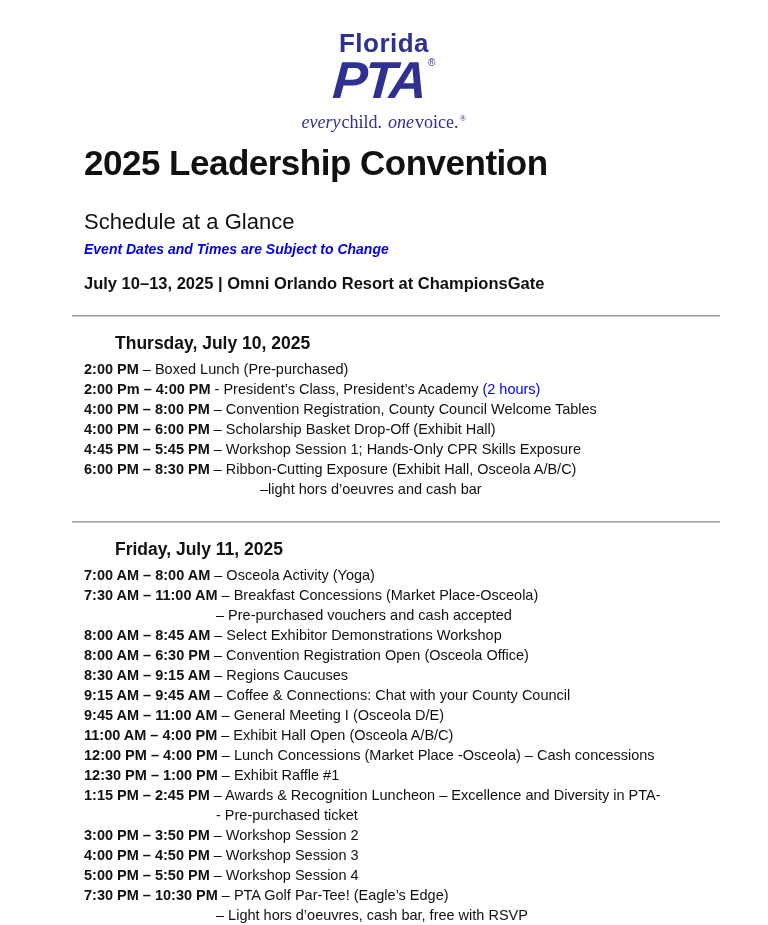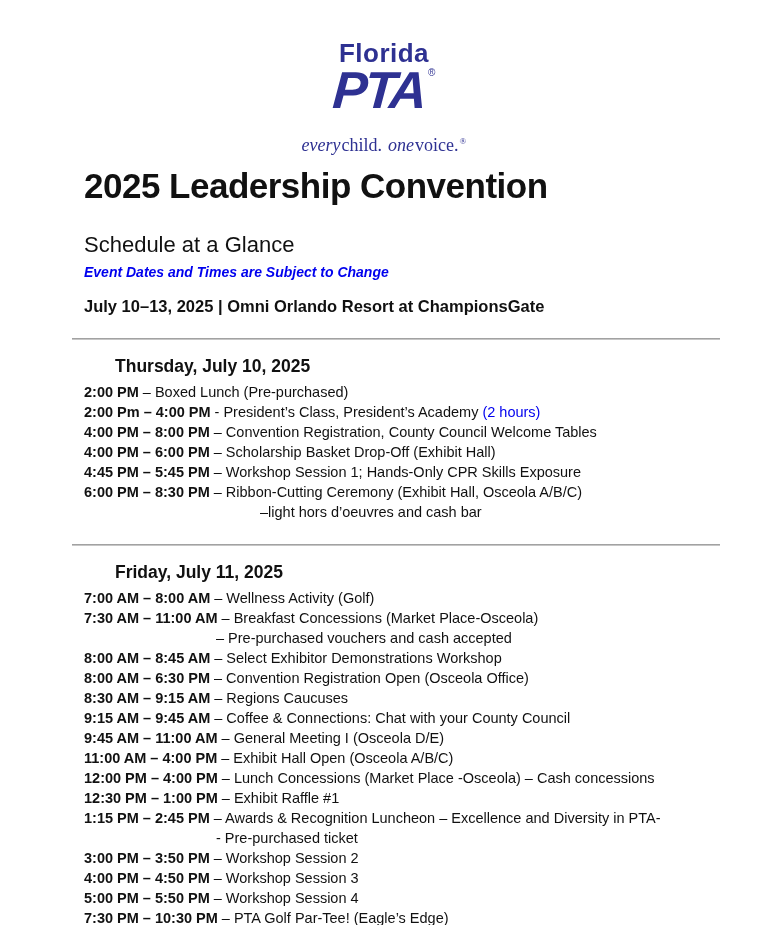--- a/index.html
+++ b/index.html
@@ -9,35 +9,35 @@
     --rule-dark:#8f8f8f;
     --rule-light:#d8d8d8;
   }
   *{margin:0;padding:0;box-sizing:border-box;}
   html,body{background:#ffffff;}
   body{
     width:768px;height:925px;overflow:hidden;
     font-family:"Liberation Sans","DejaVu Sans",sans-serif;
     color:var(--ink);
   }
-  .page{width:768px;height:925px;padding-top:40px;}
+  .page{width:768px;height:925px;padding-top:30px;}
 
   
   .logo-block{display:flex;flex-direction:column;align-items:center;line-height:1;}
   .brand-top{
     color:var(--brand);font-size:26px;font-weight:bold;letter-spacing:.5px;
   }
   .brand-main-row{margin-top:-2px;display:flex;align-items:flex-start;}
   .brand-main{
     color:var(--brand);font-size:52px;font-weight:bold;font-style:italic;
     letter-spacing:-3px;transform:skewX(-4deg);display:inline-block;
   }
   .brand-reg{color:var(--brand);font-size:10px;margin-top:4px;margin-left:4px;}
   .tagline{
-    margin-top:20px;color:var(--brand);
+    margin-top:7px;color:var(--brand);
     font-family:"Liberation Serif","DejaVu Serif",serif;font-size:18px;
     display:flex;align-items:baseline;text-align:center;
   }
   .tg-i{font-style:italic;}
   .tg-b{font-weight:normal;margin-left:1px;}
   .tg-sp{margin-right:6px;}
   .tg-reg{font-size:9px;align-self:flex-start;margin-top:1px;margin-left:1px;}
 
   
   .content{margin-left:84px;width:636px;}
@@ -88,27 +88,27 @@
     <div class="date-venue">July 10–13, 2025 | Omni Orlando Resort at ChampionsGate</div>
     <div id="sections">
         <div class="divider"></div>
         <section class="day">
           <div class="day-title">Thursday, July 10, 2025</div>
           <div class="line"><span class="sg-b">2:00 PM</span><span class="sg-n"> – Boxed Lunch (Pre-purchased)</span></div>
           <div class="line"><span class="sg-b">2:00 Pm – 4:00 PM</span><span class="sg-n"> - President’s Class, President’s Academy </span><span class="sg-blue">(2 hours)</span></div>
           <div class="line"><span class="sg-b">4:00 PM – 8:00 PM</span><span class="sg-n"> – Convention Registration, County Council Welcome Tables</span></div>
           <div class="line"><span class="sg-b">4:00 PM – 6:00 PM</span><span class="sg-n"> – Scholarship Basket Drop-Off (Exhibit Hall)</span></div>
           <div class="line"><span class="sg-b">4:45 PM – 5:45 PM</span><span class="sg-n"> – Workshop Session 1; Hands-Only CPR Skills Exposure</span></div>
-          <div class="line"><span class="sg-b">6:00 PM – 8:30 PM</span><span class="sg-n"> – Ribbon-Cutting Ceremony (Exhibit Hall, Osceola A/B/C)</span></div>
+          <div class="line"><span class="sg-b">6:00 PM – 8:30 PM</span><span class="sg-n"> – Ribbon-Cutting Exposure (Exhibit Hall, Osceola A/B/C)</span></div>
           <div class="line indent-2"><span class="sg-n">–light hors d’oeuvres and cash bar</span></div>
         </section>
         <div class="divider"></div>
         <section class="day">
           <div class="day-title">Friday, July 11, 2025</div>
-          <div class="line"><span class="sg-b">7:00 AM – 8:00 AM</span><span class="sg-n"> – Wellness Activity (Golf)</span></div>
+          <div class="line"><span class="sg-b">7:00 AM – 8:00 AM</span><span class="sg-n"> – Osceola Activity (Yoga)</span></div>
           <div class="line"><span class="sg-b">7:30 AM – 11:00 AM</span><span class="sg-n"> – Breakfast Concessions (Market Place-Osceola)</span></div>
           <div class="line indent-1"><span class="sg-n">– Pre-purchased vouchers and cash accepted</span></div>
           <div class="line"><span class="sg-b">8:00 AM – 8:45 AM</span><span class="sg-n"> – Select Exhibitor Demonstrations Workshop</span></div>
           <div class="line"><span class="sg-b">8:00 AM – 6:30 PM</span><span class="sg-n"> – Convention Registration Open (Osceola Office)</span></div>
           <div class="line"><span class="sg-b">8:30 AM – 9:15 AM</span><span class="sg-n"> – Regions Caucuses</span></div>
           <div class="line"><span class="sg-b">9:15 AM – 9:45 AM</span><span class="sg-n"> – Coffee &amp; Connections: Chat with your County Council</span></div>
           <div class="line"><span class="sg-b">9:45 AM – 11:00 AM</span><span class="sg-n"> – General Meeting I (Osceola D/E)</span></div>
           <div class="line"><span class="sg-b">11:00 AM – 4:00 PM</span><span class="sg-n"> – Exhibit Hall Open (Osceola A/B/C)</span></div>
           <div class="line"><span class="sg-b">12:00 PM – 4:00 PM</span><span class="sg-n"> – Lunch Concessions (Market Place -Osceola) – Cash concessions</span></div>
           <div class="line"><span class="sg-b">12:30 PM – 1:00 PM</span><span class="sg-n"> – Exhibit Raffle #1</span></div>

